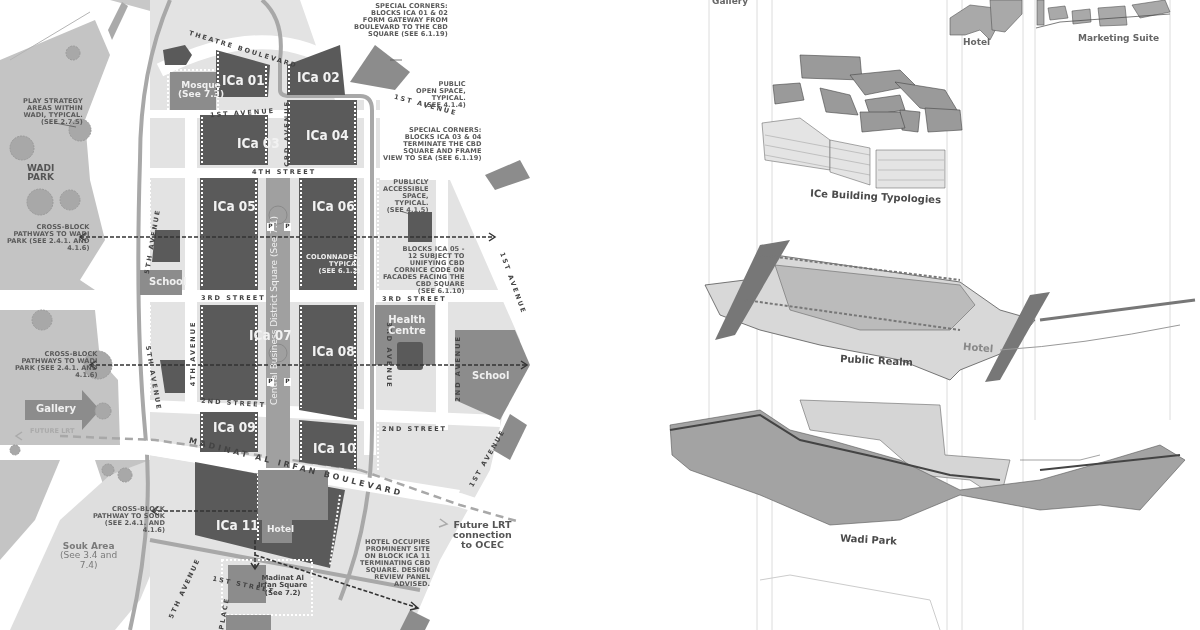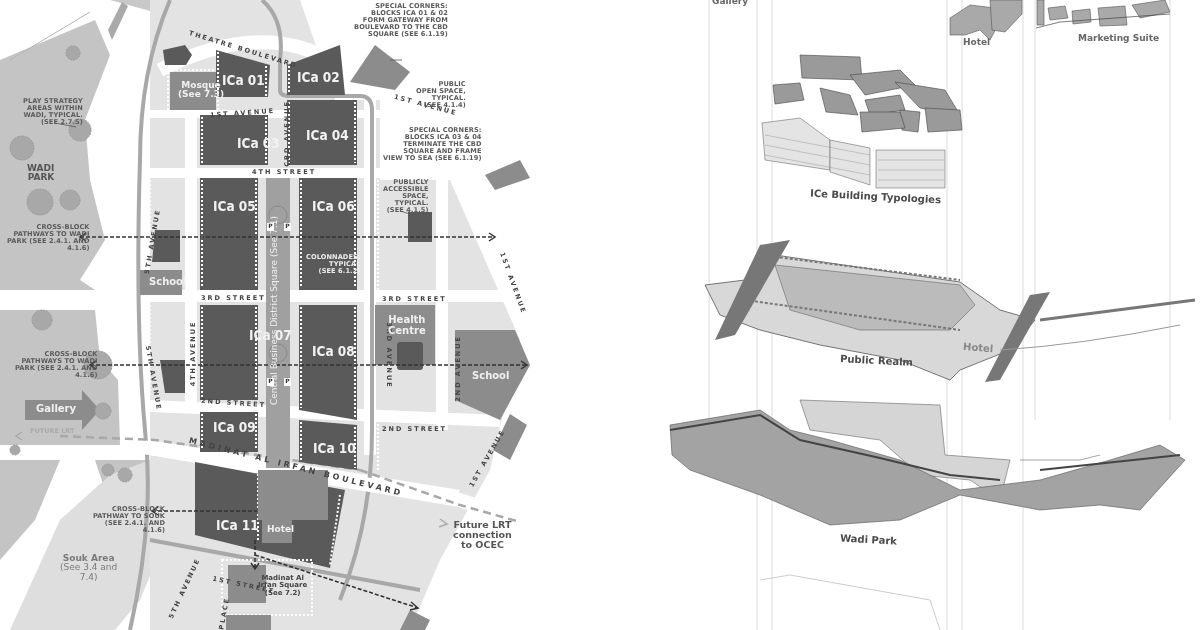--- a/index.html
+++ b/index.html
@@ -206,31 +206,31 @@
   <div>(See 7.3)</div>
 </div>
 <div class="lbl white" style="left:149px;top:277px;">School</div>
 <div class="lbl white" style="left:472px;top:371px;">School</div>
 <div class="lbl white" style="left:388px;top:315px;text-align:center;">
   <div>Health</div>
   <div>Centre</div>
 </div>
 <div class="lbl white" style="left:36px;top:404px;">Gallery</div>
 <div class="lbl white" style="left:267px;top:525px;font-size:9px;">Hotel</div>
-<div class="lbl" style="left:27px;top:164px;font-size:9px;text-align:right;color:#555;">
+<div class="lbl" style="left:27px;top:164px;font-size:9px;text-align:center;color:#555;">
   <div>WADI</div>
   <div>PARK</div>
 </div>
 <div class="lbl" style="left:270px;top:405px;transform:rotate(-90deg);transform-origin:left top;color:#f0f0f0;font-size:9px;font-weight:normal;">Central Business District Square (See 7.1)</div>
 <div class="lbl" style="left:258px;top:575px;font-size:7px;text-align:center;color:#444;">
   <div>Madinat Al</div>
   <div>Irfan Square</div>
   <div>(See 7.2)</div>
 </div>
-<div class="lbl" style="left:60px;top:542px;font-size:9px;text-align:center;color:#7a7a7a;font-weight:normal;margin-top:12px;">
+<div class="lbl" style="left:60px;top:542px;font-size:9px;text-align:center;color:#7a7a7a;font-weight:normal;">
   <div style="font-weight:bold;">Souk Area</div>
   <div>(See 3.4 and</div>
   <div>7.4)</div>
 </div>
 <div class="lbl" style="left:30px;top:428px;font-size:6.5px;color:#aaa;">FUTURE LRT</div>
 <div class="lbl" style="left:453px;top:520px;font-size:9.5px;text-align:center;color:#555;">
   <div>Future LRT</div>
   <div>connection</div>
   <div>to OCEC</div>
 </div>
@@ -277,31 +277,49 @@
   <div>CROSS-BLOCK</div>
   <div>PATHWAYS TO WADI</div>
   <div>PARK (SEE 2.4.1. AND</div>
   <div>4.1.6)</div>
 </div>
 <div class="lbl note" style="left:306px;top:254px;color:#eee;">
   <div>COLONNADES,</div>
   <div>TYPICAL</div>
   <div>(SEE 6.1.2)</div>
 </div>
+<div class="lbl note" style="left:383px;top:246px;">
+  <div>BLOCKS ICA 05 -</div>
+  <div>12 SUBJECT TO</div>
+  <div>UNIFYING CBD</div>
+  <div>CORNICE CODE ON</div>
+  <div>FACADES FACING THE</div>
+  <div>CBD SQUARE</div>
+  <div>(SEE 6.1.10)</div>
+</div>
 <div class="lbl note" style="left:15px;top:351px;">
   <div>CROSS-BLOCK</div>
   <div>PATHWAYS TO WADI</div>
   <div>PARK (SEE 2.4.1. AND</div>
   <div>4.1.6)</div>
 </div>
 <div class="lbl note" style="left:93px;top:506px;">
   <div>CROSS-BLOCK</div>
   <div>PATHWAY TO SOUK</div>
   <div>(SEE 2.4.1. AND</div>
   <div>4.1.6)</div>
+</div>
+<div class="lbl note" style="left:360px;top:539px;">
+  <div>HOTEL OCCUPIES</div>
+  <div>PROMINENT SITE</div>
+  <div>ON BLOCK ICA 11</div>
+  <div>TERMINATING CBD</div>
+  <div>SQUARE. DESIGN</div>
+  <div>REVIEW PANEL</div>
+  <div>ADVISED.</div>
 </div>
 
 <svg width="1200" height="630" viewBox="0 0 1200 630" style="left:0;top:0;">
 
   <g stroke="#dcdcdc" stroke-width="1">
     <line x1="709" y1="0" x2="709" y2="420"></line>
         <line x1="757" y1="0" x2="757" y2="630"></line>
     <line x1="772" y1="0" x2="772" y2="630"></line>
         <line x1="947" y1="0" x2="947" y2="630"></line>
     <line x1="962" y1="0" x2="962" y2="630"></line>

